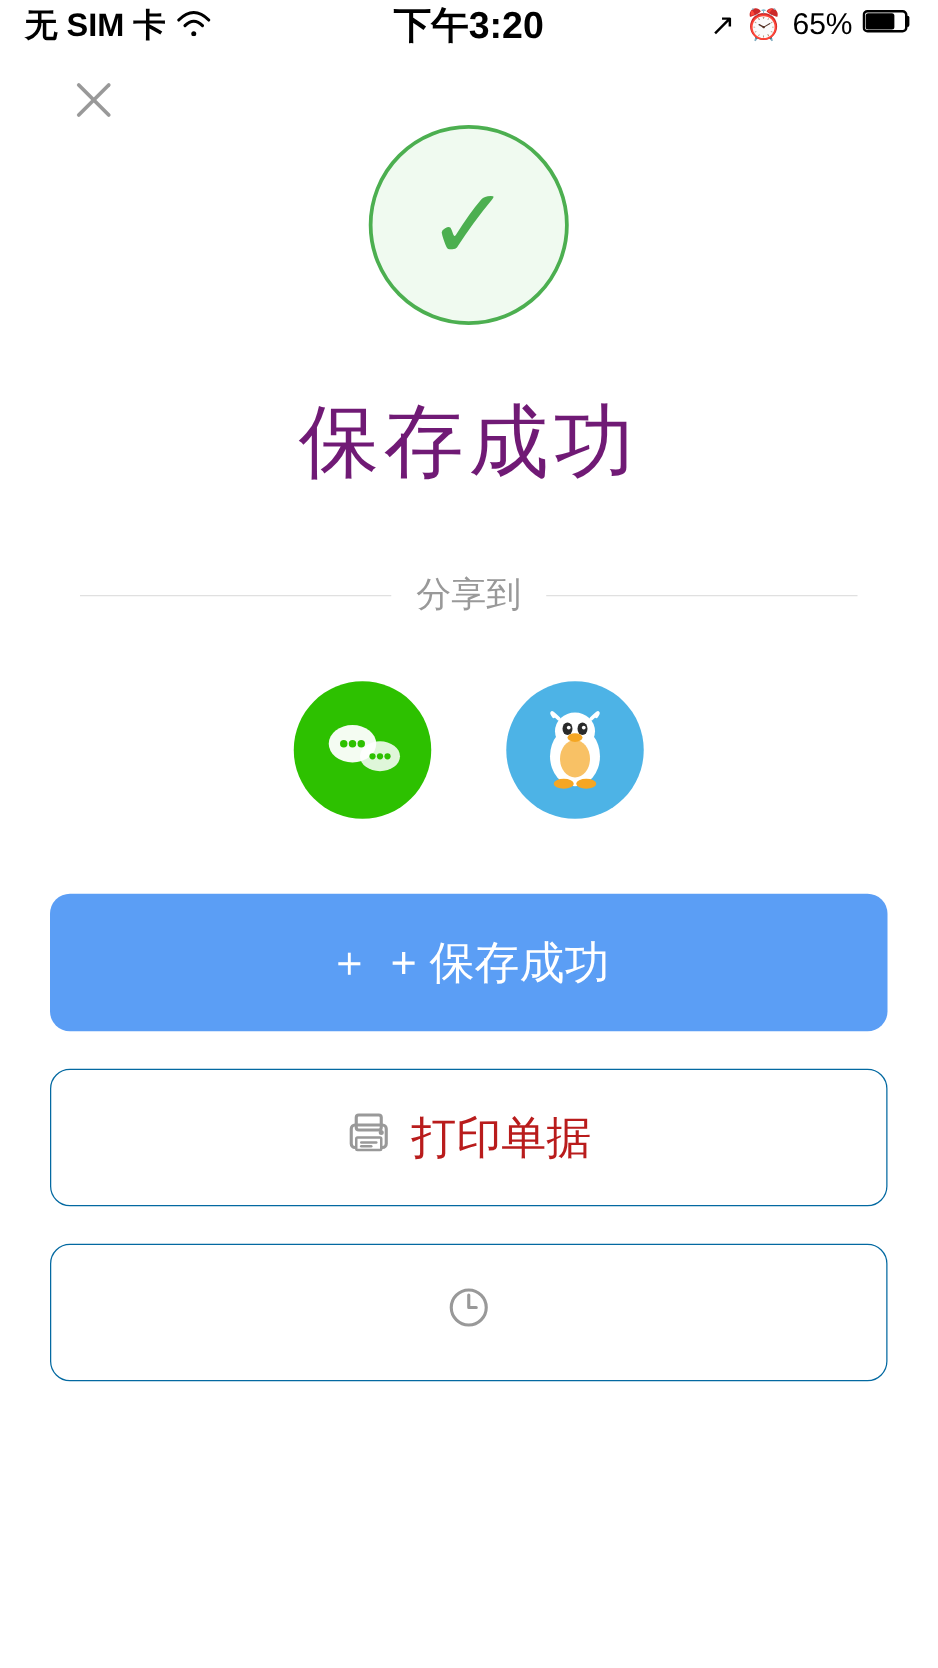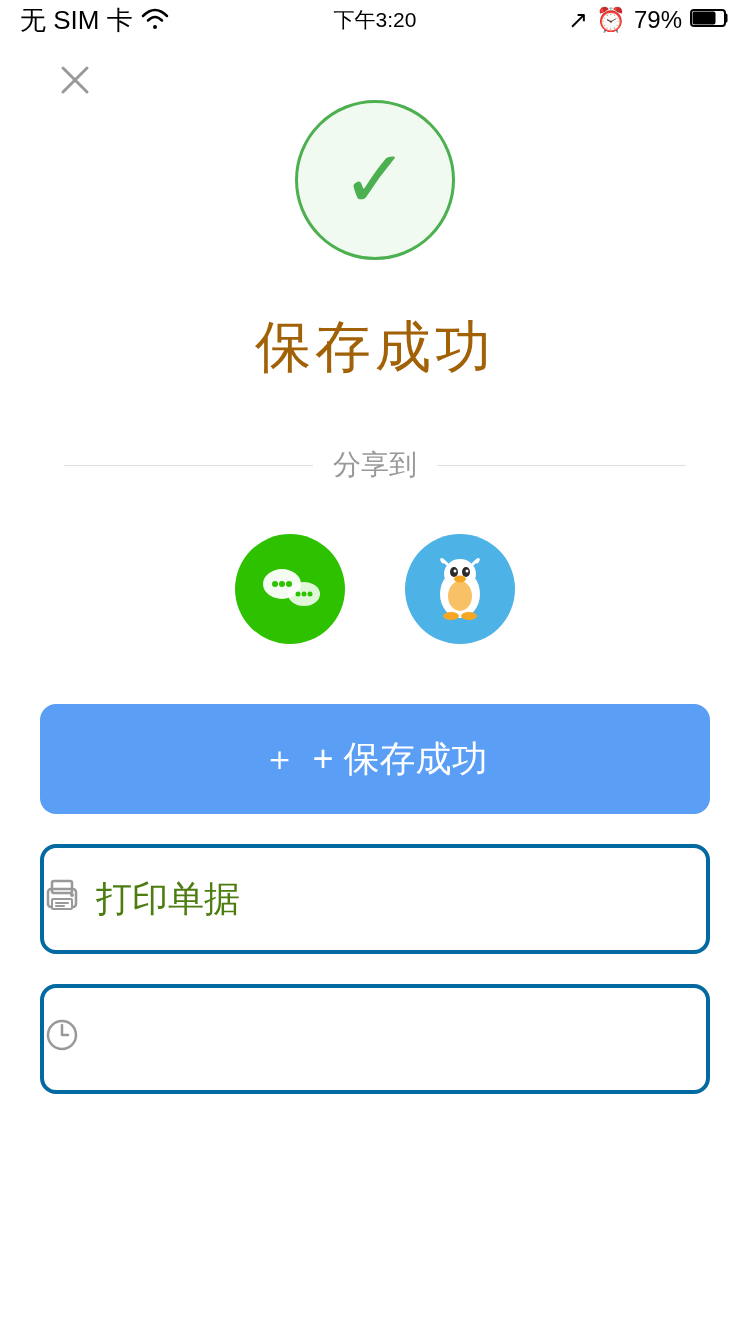--- a/index.html
+++ b/index.html
@@ -27,27 +27,27 @@
       justify-content: space-between;
       padding: 0 20px;
       background: #ffffff;
     }
 
     .status-left {
       display: flex;
       align-items: center;
       gap: 8px;
       font-size: 26px;
-      font-weight: 400;
+      font-weight: 700;
       color: #000;
     }
 
     .status-center {
-      font-size: 21px;
-      font-weight: 400;
+      font-size: 30px;
+      font-weight: 700;
       color: #000;
       position: absolute;
       left: 50%;
       transform: translateX(-50%);
     }
 
     .status-right {
       display: flex;
       align-items: center;
       gap: 8px;
@@ -95,23 +95,23 @@
     }
 
     .checkmark {
       font-size: 80px;
       color: #4CAF50;
       line-height: 1;
     }
 
     
     .success-title {
-      font-size: 56px;
+      font-size: 64px;
       font-weight: 500;
-      color: #a16207;
+      color: #701a75;
       margin-bottom: 60px;
       letter-spacing: 4px;
     }
 
     
     .share-section {
       width: 100%;
       padding: 0 64px;
       margin-bottom: 60px;
     }
@@ -186,28 +186,28 @@
       font-size: 36px;
       color: #fff;
       font-weight: 400;
     }
 
     .btn-secondary {
       width: 100%;
       height: 110px;
       background: #ffffff;
       border-radius: 16px;
-      border: 4px solid #0369a1;
-      display: flex;
-      align-items: center;
-      justify-content: flex-start;
+      border: 1px solid #0369a1;
+      display: flex;
+      align-items: center;
+      justify-content: center;
       gap: 16px;
       cursor: pointer;
       font-size: 36px;
-      color: #4d7c0f;
+      color: #b91c1c;
       font-weight: 400;
     }
 
     .btn-icon {
       font-size: 34px;
       color: inherit;
     }
   </style>
 </head>
 <body>
@@ -220,21 +220,21 @@
         <path d="M14 18a2 2 0 1 1 0 4 2 2 0 0 1 0-4z" fill="#000"></path>
         <path d="M7 13.5C9 11.5 11.4 10 14 10s5 1.5 7 3.5" stroke="#000" stroke-width="2.5" fill="none" stroke-linecap="round"></path>
         <path d="M2 9C5.5 5.5 9.5 3 14 3s8.5 2.5 12 6" stroke="#000" stroke-width="2.5" fill="none" stroke-linecap="round"></path>
       </svg>
     </span>
   </div>
   <div class="status-center">下午3:20</div>
   <div class="status-right">
     <span>↗</span>
     <span>⏰</span>
-    <span>79%</span>
+    <span>65%</span>
     <span>
       <svg width="40" height="20" viewBox="0 0 40 20" fill="none">
         <rect x="1" y="2" width="34" height="16" rx="3" stroke="#000" stroke-width="2"></rect>
         <rect x="2.5" y="3.5" width="23" height="13" rx="2" fill="#000"></rect>
         <path d="M36 7v6" stroke="#000" stroke-width="3" stroke-linecap="round"></path>
       </svg>
     </span>
   </div>
 </div>
 

